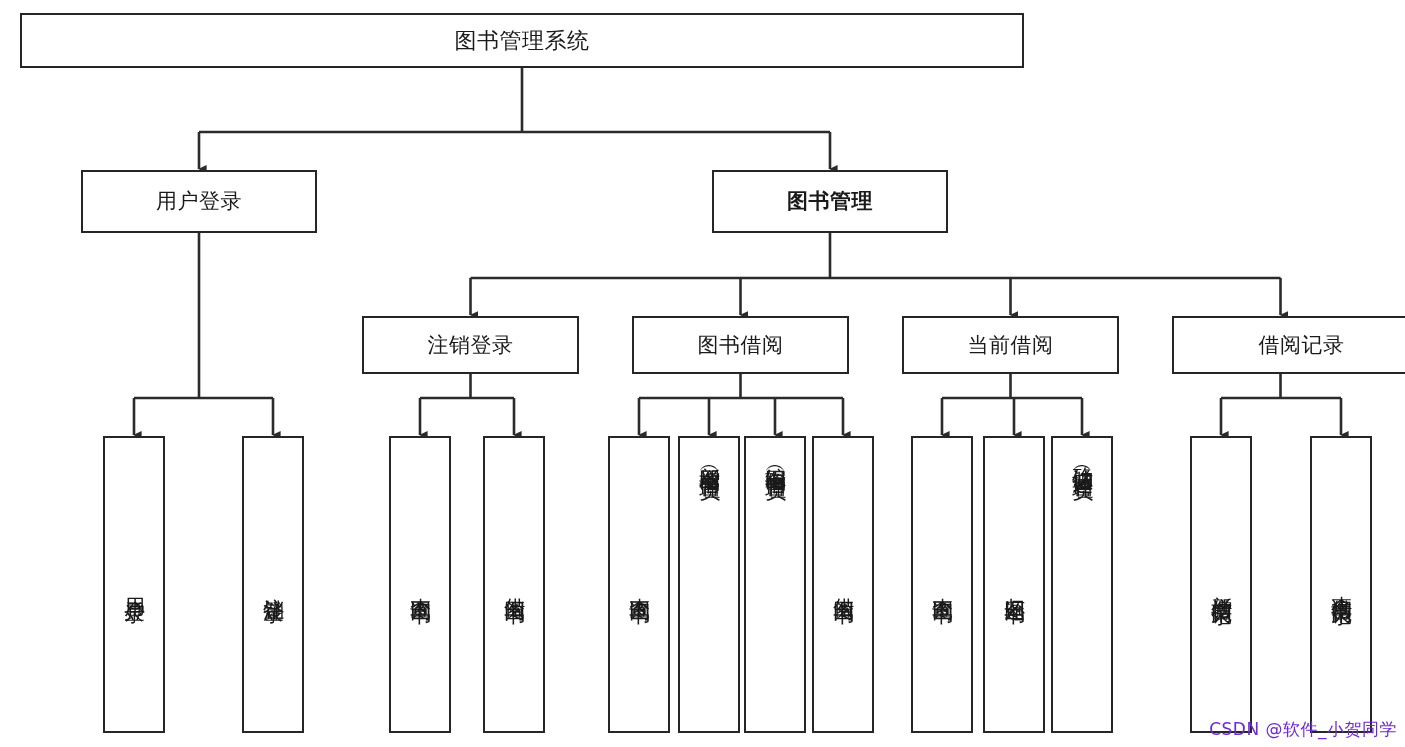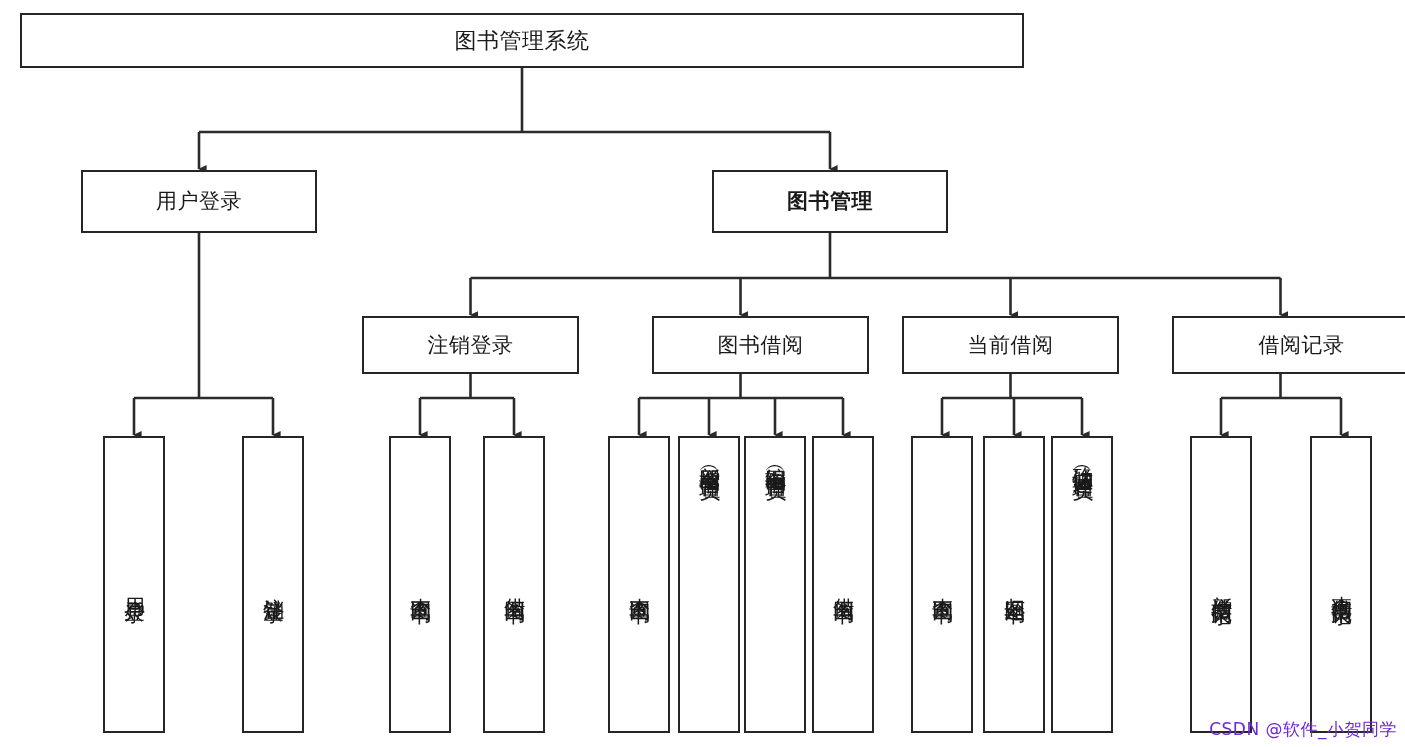--- a/index.html
+++ b/index.html
@@ -123,21 +123,21 @@
       </div>
       <div class="node" style="left: 81px; top: 170px; width: 236px; height: 63px;">
         <span class="label">用户登录</span>
       </div>
       <div class="node" style="left: 712px; top: 170px; width: 236px; height: 63px; font-weight: bold;">
         <span class="label">图书管理</span>
       </div>
       <div class="node" style="left: 362px; top: 316px; width: 217px; height: 58px;">
         <span class="label">注销登录</span>
       </div>
-      <div class="node" style="left: 652px; top: 316px; width: 217px; height: 58px;">
+      <div class="node" style="left: 632px; top: 316px; width: 217px; height: 58px;">
         <span class="label">图书借阅</span>
       </div>
       <div class="node" style="left: 902px; top: 316px; width: 217px; height: 58px;">
         <span class="label">当前借阅</span>
       </div>
       <div class="node" style="left: 1172px; top: 316px; width: 259px; height: 58px;">
         <span class="label">借阅记录</span>
       </div>
       <div class="node leaf center" style="left: 103px; top: 436px; width: 62px; height: 297px;">
         <span class="label">用户登录</span>

